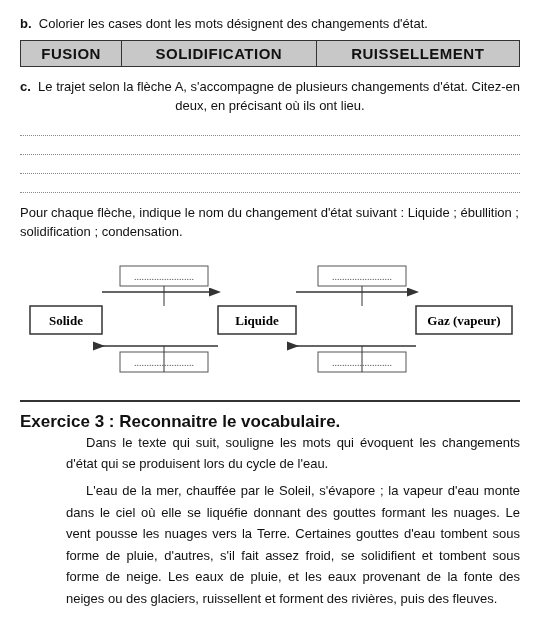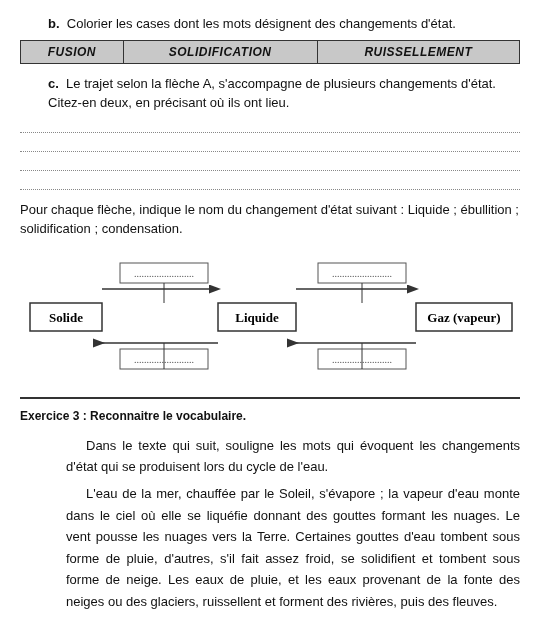--- a/index.html
+++ b/index.html
@@ -12,45 +12,44 @@
       min-height: 624px;
       padding: 14px 20px 14px 20px;
     }
 
     .section-b {
       margin-bottom: 10px;
     }
     .instruction {
       margin-bottom: 6px;
       line-height: 1.5;
-      margin-left: 28px;
     }
 
     
     .coloring-table {
       width: 100%;
       border-collapse: collapse;
       margin-bottom: 0;
-      font-size: 12px;
-      font-style: italic;
+      font-size: 15px;
     }
     .coloring-table td {
       border: 1px solid #333;
       padding: 4px 6px;
       text-align: center;
       font-weight: bold;
       letter-spacing: 0.5px;
     }
     .highlighted {
       background: #c8c8c8;
     }
 
     
     .section-c {
       margin-bottom: 10px;
+      text-align: center;
     }
     .dotted-lines {
       margin-top: 4px;
     }
     .dotted-line {
       border-bottom: 1px dotted #888;
       margin-bottom: 5px;
       height: 14px;
     }
 
@@ -82,22 +81,22 @@
       height: 100%;
     }
 
     
     .exercise-3 {
       border-top: 2px solid #333;
       padding-top: 10px;
     }
     .exercise-3 .title {
       font-weight: bold;
-      font-size: 12px;
-      margin-bottom: 12px;
+      font-size: 17px;
+      margin-bottom: 0;
     }
     .exercise-3 .body-text {
       line-height: 1.65;
       text-align: justify;
     }
     .exercise-3 .indent {
       text-indent: 20px;
       margin-left: 46px;
     }
   </style>

